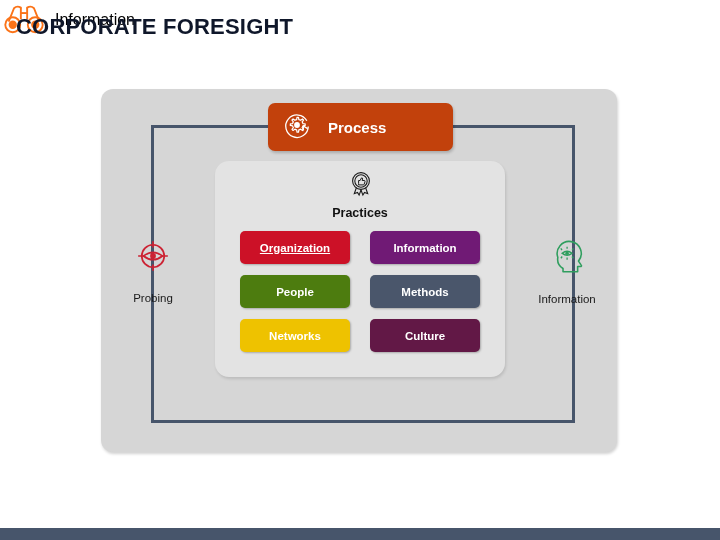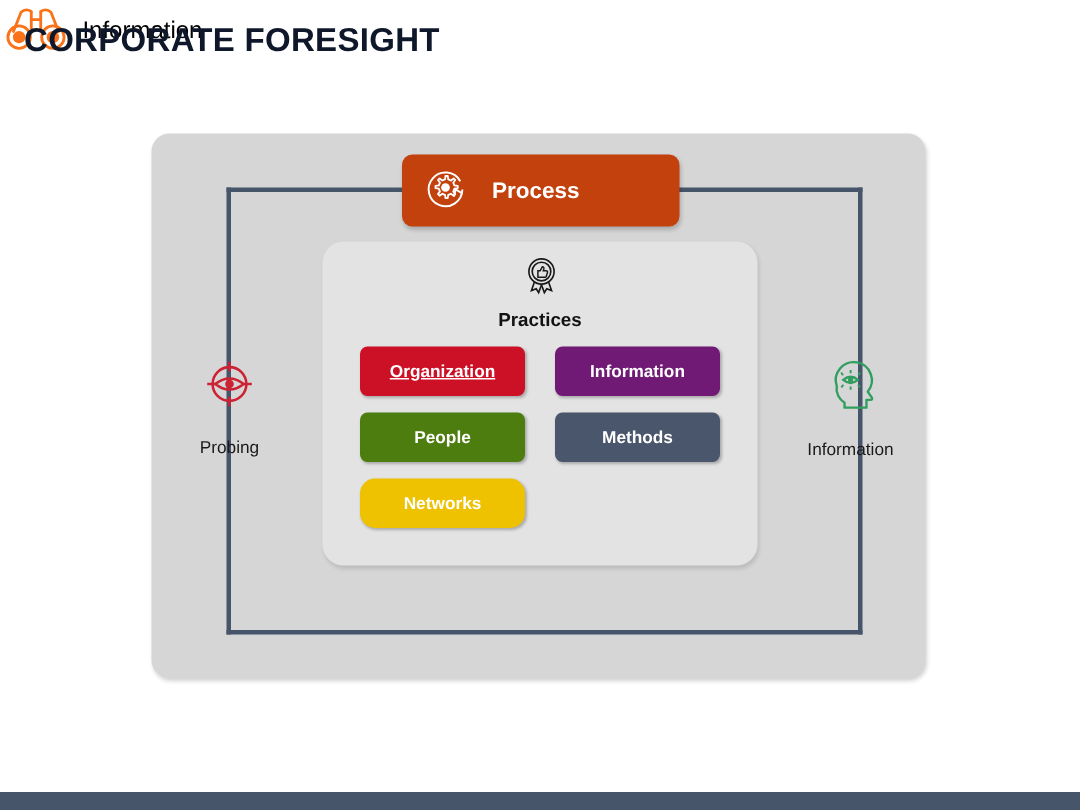--- a/index.html
+++ b/index.html
@@ -160,22 +160,25 @@
     </div>
     <div class="tile" style="background: #701a75;">
       <span>Information</span>
     </div>
     <div class="tile" style="background: #4d7c0f;">
       <span>People</span>
     </div>
     <div class="tile" style="background: rgb(74, 86, 107);">
       <span>Methods</span>
     </div>
-    <div class="tile" style="background: rgb(238, 194, 0); border-radius: 10px;">
+    <div class="tile" style="background: rgb(238, 194, 0);">
       <span>Networks</span>
+    </div>
+    <div class="tile" style="background: rgb(98, 24, 70);">
+      <span>Culture</span>
     </div>
   </div>
 
   <div class="node" id="node-probing">
     <span class="node-icon">
       <svg width="36" height="36" viewBox="0 0 40 40" fill="none" stroke="#cc2233" stroke-width="1.9">
         <circle cx="20" cy="20" r="12.5"></circle>
         <path d="M20 3.5 v7 M20 29.5 v7 M3.5 20 h7 M29.5 20 h7"></path>
         <path d="M9.5 20 q10.5 -8.2 21 0 q-10.5 8.2 -21 0 z" stroke-width="1.9"></path>
         <circle cx="20" cy="20" r="3.2" fill="#cc2233" stroke="none"></circle>

